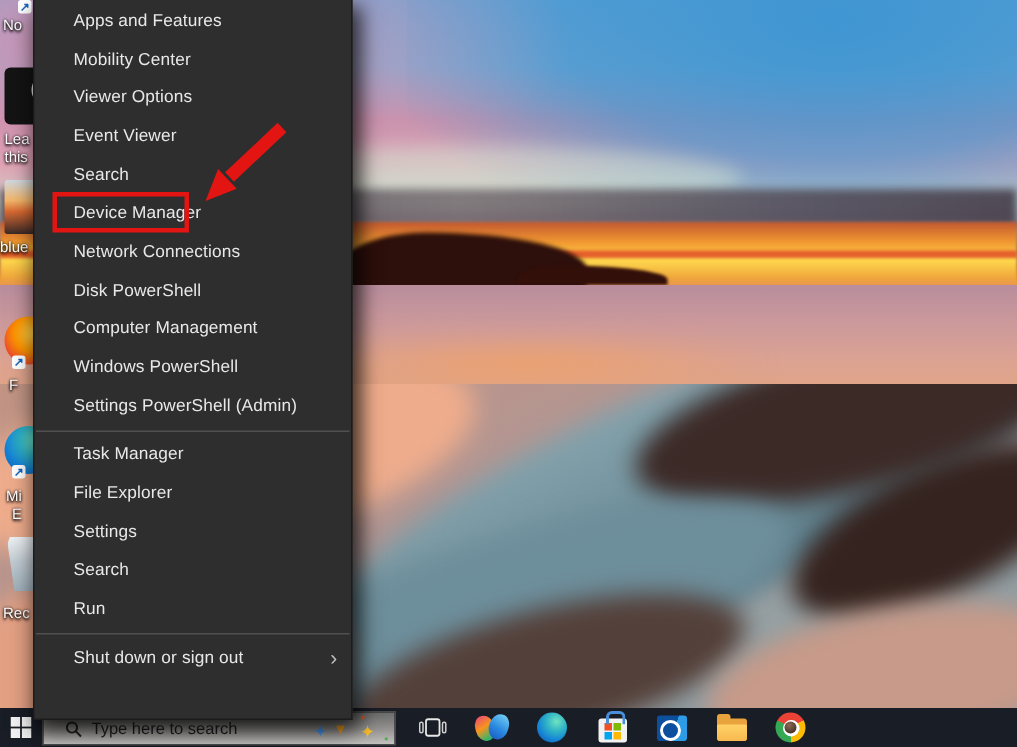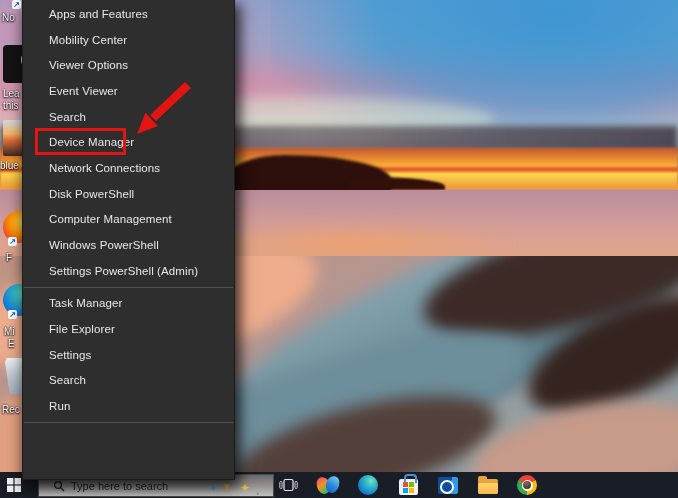--- a/index.html
+++ b/index.html
@@ -88,21 +88,21 @@
   .arrow-svg { position:absolute; left:0; top:0; width:678px; height:498px;
     z-index:6; pointer-events:none; }
 
   
   .taskbar { position:absolute; left:0; bottom:0; width:678px; height:26px;
     background:#191d26; z-index:2; }
   .start-button { position:absolute; left:0; top:0; width:27px; height:26px;
     display:flex; align-items:center; justify-content:center; }
   .search-box { position:absolute; left:28px; top:2px; width:236px; height:23px;
     background:linear-gradient(180deg,#6a6a6a 0%, #979593 55%, #c3c1be 100%);
-    border:1px solid #4a4a4a; display:flex; align-items:center;margin-left:10px; }
+    border:1px solid #4a4a4a; display:flex; align-items:center; }
   .search-box .mag { margin:0 6px 0 14px; flex:0 0 auto; }
   .search-text { color:#1f1f1f; font-size:11px; }
   .sparkle { position:absolute; z-index:4; line-height:1; pointer-events:none; }
   .sp-blue { left:209px; bottom:4px; font-size:11px; color:#4796f7; }
   .sp-tri  { left:222px; bottom:6px; font-size:10px; color:#f6a21d; }
   .sp-gold { left:240px; bottom:4px; font-size:12px; color:#fbc02d; }
   .sp-red  { left:240px; bottom:16px; font-size:6px; color:#e05a2b; }
   .sp-grn  { left:256px; bottom:2px; font-size:5px; color:#4caf50; }
   .tb-btn { position:absolute; top:0; width:28px; height:26px;
     display:flex; align-items:center; justify-content:center; }
@@ -311,20 +311,24 @@
       <div class="menu-item">
         <span>Settings</span>
       </div>
       <div class="menu-item">
         <span>Search</span>
       </div>
       <div class="menu-item">
         <span>Run</span>
       </div>
       <div class="menu-divider"></div>
+      <div class="menu-item">
+        <span>Shut down or sign out</span>
+        <span class="submenu-chevron">›</span>
+      </div>
     </div>
 
   <svg class="arrow-svg" viewBox="0 0 678 498">
     <line x1="188" y1="85" x2="153" y2="118" stroke="#e31512" stroke-width="8.5"></line>
     <polygon points="137,134 145.4,112.7 157.8,125.9" fill="#e31512"></polygon>
   </svg>
 
 </div>
 
 </body></html>

